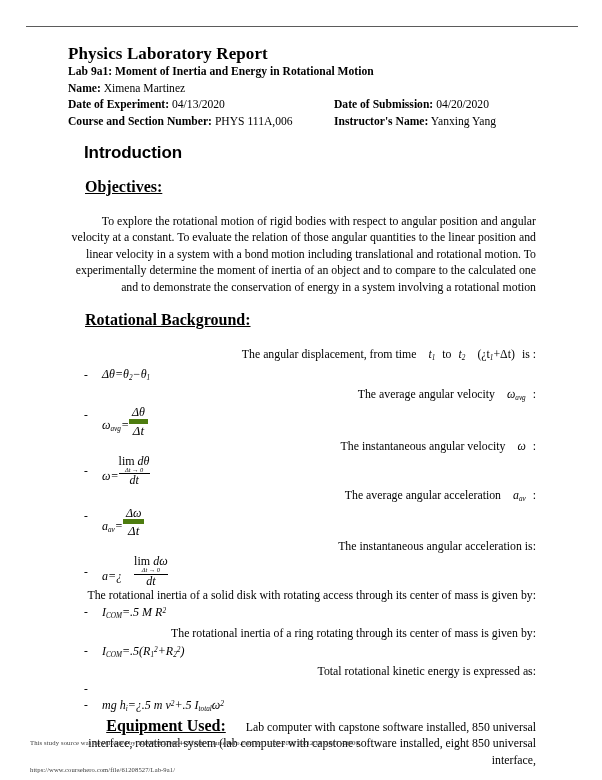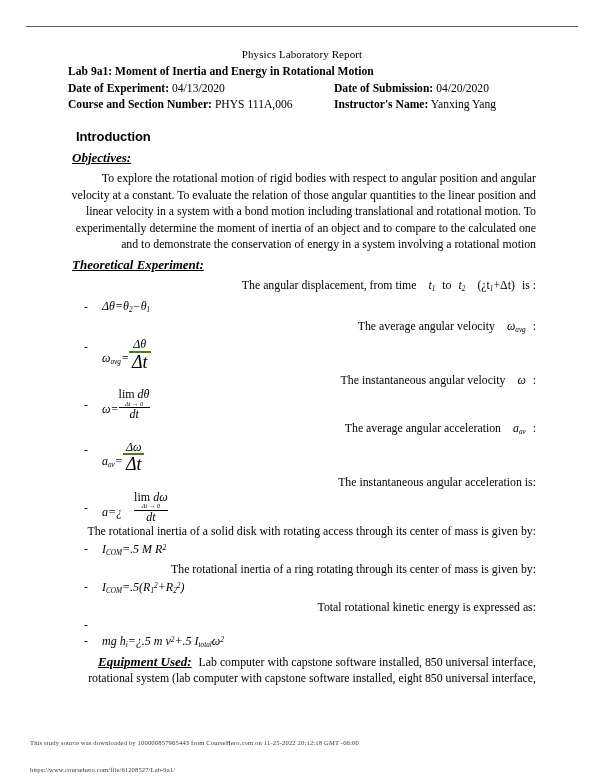--- a/index.html
+++ b/index.html
@@ -37,23 +37,23 @@
   }
 
   .content {
     position: absolute;
     left: 68px;
     top: 46px;
     width: 468px;
   }
 
   .centered-title {
-    text-align: center;
-    font-weight: normal;
-    font-size: 11px;
+    text-align: left;
+    font-weight: bold;
+    font-size: 17px;
     line-height: 16px;
     margin: 0 0 2px 0;
     letter-spacing: 0.1px;
   }
 
   .hdr-line {
     font-size: 11.6px;
     line-height: 16.5px;
     margin: 0;
     white-space: nowrap;
@@ -64,34 +64,33 @@
     display: flex;
     font-size: 11.6px;
     line-height: 16.5px;
     margin: 0;
   }
   .hdr-two .col-a { width: 246px; flex: 0 0 246px; white-space: nowrap; }
   .hdr-two .col-b { flex: 1; white-space: nowrap; margin-left: 20px; }
 
   h1.section {
     font-family: "Liberation Sans", "DejaVu Sans", sans-serif;
-    font-size: 13px;
+    font-size: 17px;
     font-weight: bold;
-    margin: 13px 0 1px 8px;
+    margin: 13px 0 1px 16px;
     line-height: 19px;
     letter-spacing: -0.1px;
   }
 
   .subhead {
-    font-size: 13px;
+    font-size: 16px;
     font-weight: bold;
     text-decoration: underline;
     line-height: 16.5px;
-    margin: 4px;
-    font-style: italic;
+    margin: 17px;
   }
 
   p.body-text {
     font-size: 11.8px;
     line-height: 16.6px;
     margin: 0;
     text-align: right;
   }
 
   .eq-row {
@@ -136,23 +135,23 @@
     text-align: center;
     line-height: 1.06;
   }
   .frac .num {
     display: block;
     padding: 0 3px 0px 3px;
     font-size: 12px;
   }
   .frac .den {
     display: block;
-    border-top: 2px solid #4d7c0f;
+    border-top: 5px solid #4d7c0f;
     padding: 0px 3px 0 3px;
-    font-size: 18px;
+    font-size: 13px;
   }
 
   
   .limfrac {
     display: inline-block;
     vertical-align: -0.42em;
     text-align: center;
     line-height: 1.02;
   }
   .limfrac .lim-top {
@@ -208,38 +207,39 @@
 <div class="page">
 
   <div class="top-rule"></div>
 
   <div class="content">
 
     <div class="centered-title">Physics Laboratory Report</div>
 
     <div class="hdr-line"><b>Lab 9a1:</b> <b>Moment of Inertia and Energy in Rotational Motion</b></div>
 
+    <div class="hdr-line"><b>Name:</b> <span>Ximena Martinez</span></div>
 
     <div class="hdr-two">
       <span class="col-a"><b>Date of Experiment:</b> <span>04/13/2020</span></span>
       <span class="col-b"><b>Date of Submission:</b> <span>04/20/2020</span></span>
     </div>
 
     <div class="hdr-two">
       <span class="col-a"><b>Course and Section Number:</b> <span>PHYS 111A,006</span></span>
       <span class="col-b"><b>Instructor's Name:</b> <span>Yanxing Yang</span></span>
     </div>
 
     <h1 class="section">Introduction</h1>
 
     <div class="subhead">Objectives:</div>
 
     <p class="body-text">To explore the rotational motion of rigid bodies with respect to angular position and angular velocity at a constant. To evaluate the relation of those angular quantities to the linear position and linear velocity in a system with a bond motion including translational and rotational motion. To experimentally determine the moment of inertia of an object and to compare to the calculated one and to demonstrate the conservation of energy in a system involving a rotational motion</p>
 
-    <div class="subhead">Theoretical Experiment:</div>
+    <div class="subhead">Rotational Background:</div>
 
     <p class="body-text">
       <span>The angular displacement, from time</span><span class="inline-gap"></span><span class="eq" style="display:inline"><i>t</i><sub>1</sub></span><span class="inline-gap-sm"></span><span>to</span><span class="inline-gap-sm"></span><span class="eq" style="display:inline"><i>t</i><sub>2</sub></span><span class="inline-gap"></span><span class="eq" style="display:inline"><span>(¿t</span><sub>1</sub><span>+Δt)</span></span><span class="inline-gap-sm"></span><span>is :</span>
     </p>
 
     <div class="eq-row">
       <span class="dash">-</span>
       <span class="eq"><span>Δθ</span><span>=</span><span>θ</span><sub>2</sub><span>−</span><span>θ</span><sub>1</sub></span>
     </div>
 

